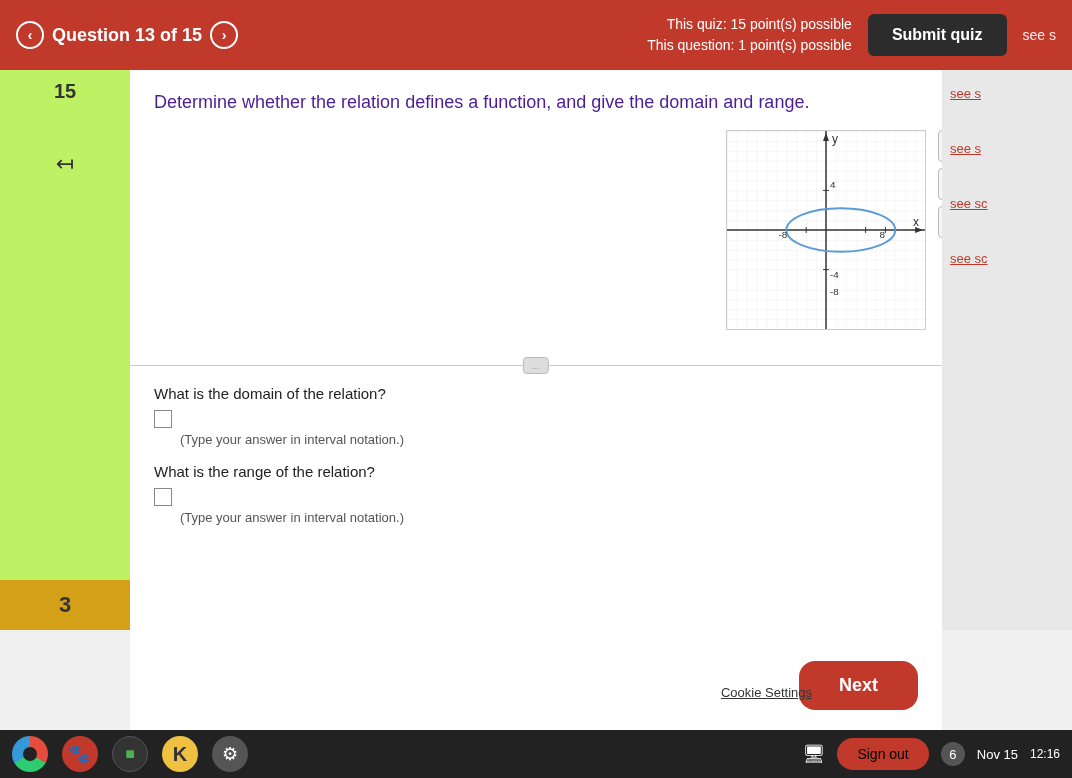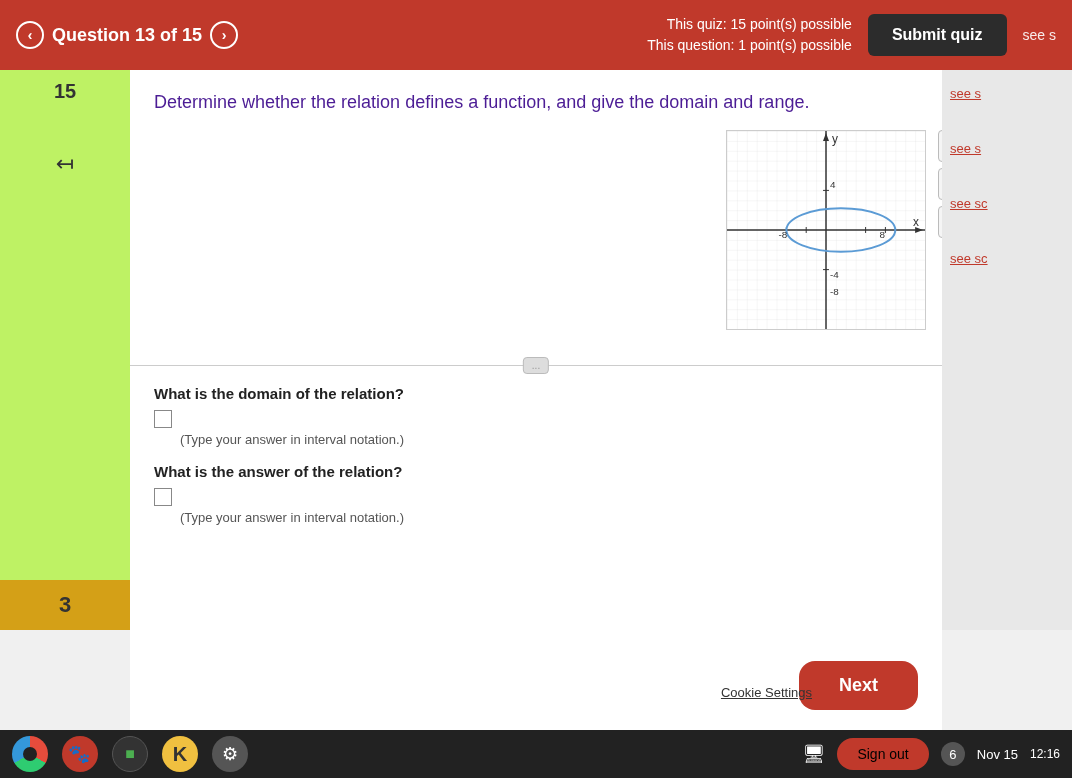--- a/index.html
+++ b/index.html
@@ -228,21 +228,21 @@
       position: absolute;
       top: 315px;
       left: 24px;
       right: 24px;
     }
 
     .answer-label {
       font-size: 15px;
       color: #222;
       margin-bottom: 8px;
-      font-weight: bold;
+      font-weight: normal;
     }
 
     .answer-input-row {
       display: flex;
       align-items: center;
       gap: 8px;
       margin-bottom: 4px;
     }
 
     .answer-checkbox {
@@ -491,21 +491,21 @@
       <div class="divider-handle">...</div>
     </div>
 
     <div class="answer-section">
       <p class="answer-label">What is the domain of the relation?</p>
       <div class="answer-input-row">
         <div class="answer-checkbox"></div>
       </div>
       <p class="answer-hint">(Type your answer in interval notation.)</p>
 
-      <p class="answer-label">What is the answer of the relation?</p>
+      <p class="answer-label">What is the range of the relation?</p>
       <div class="answer-input-row">
         <div class="answer-checkbox"></div>
       </div>
       <p class="answer-hint">(Type your answer in interval notation.)</p>
     </div>
 
     <button class="next-btn">Next</button>
 
     <span class="cookie-settings">Cookie Settings</span>
   </div>

